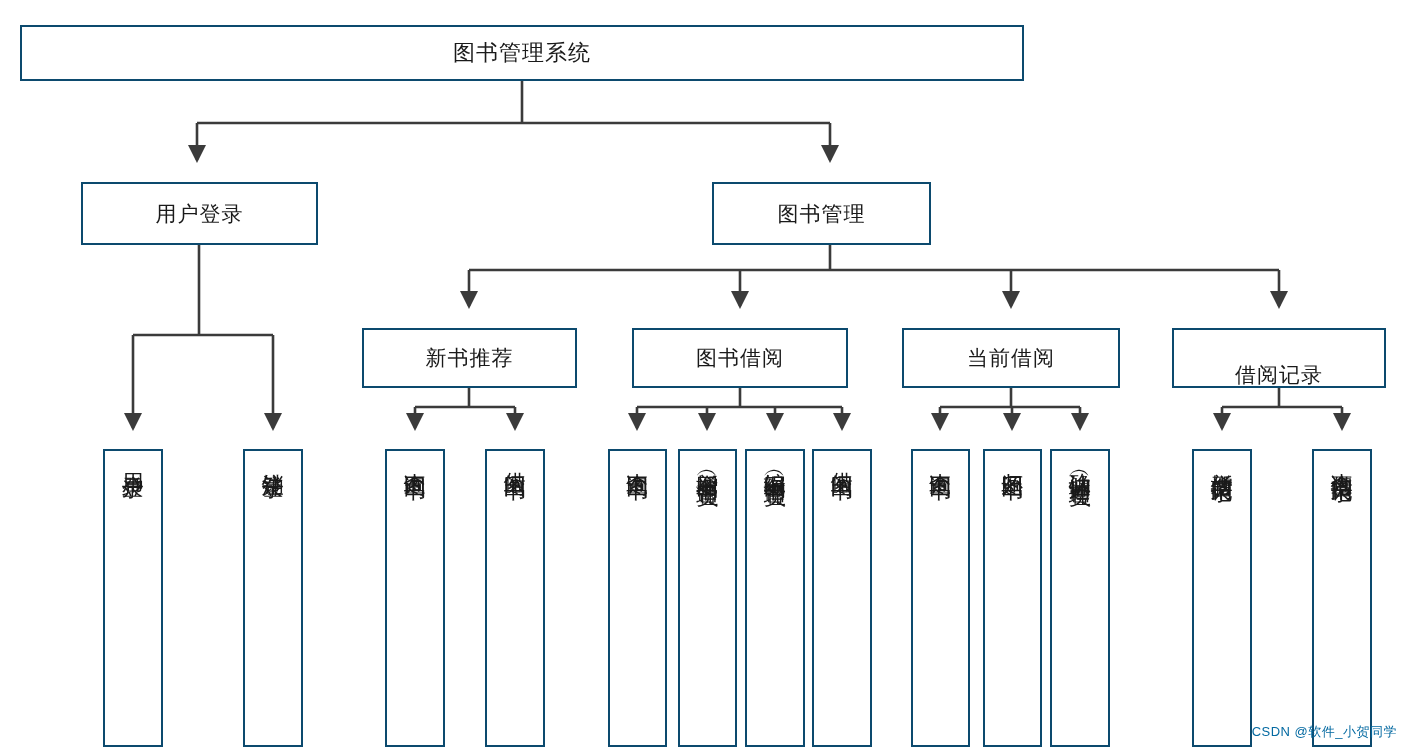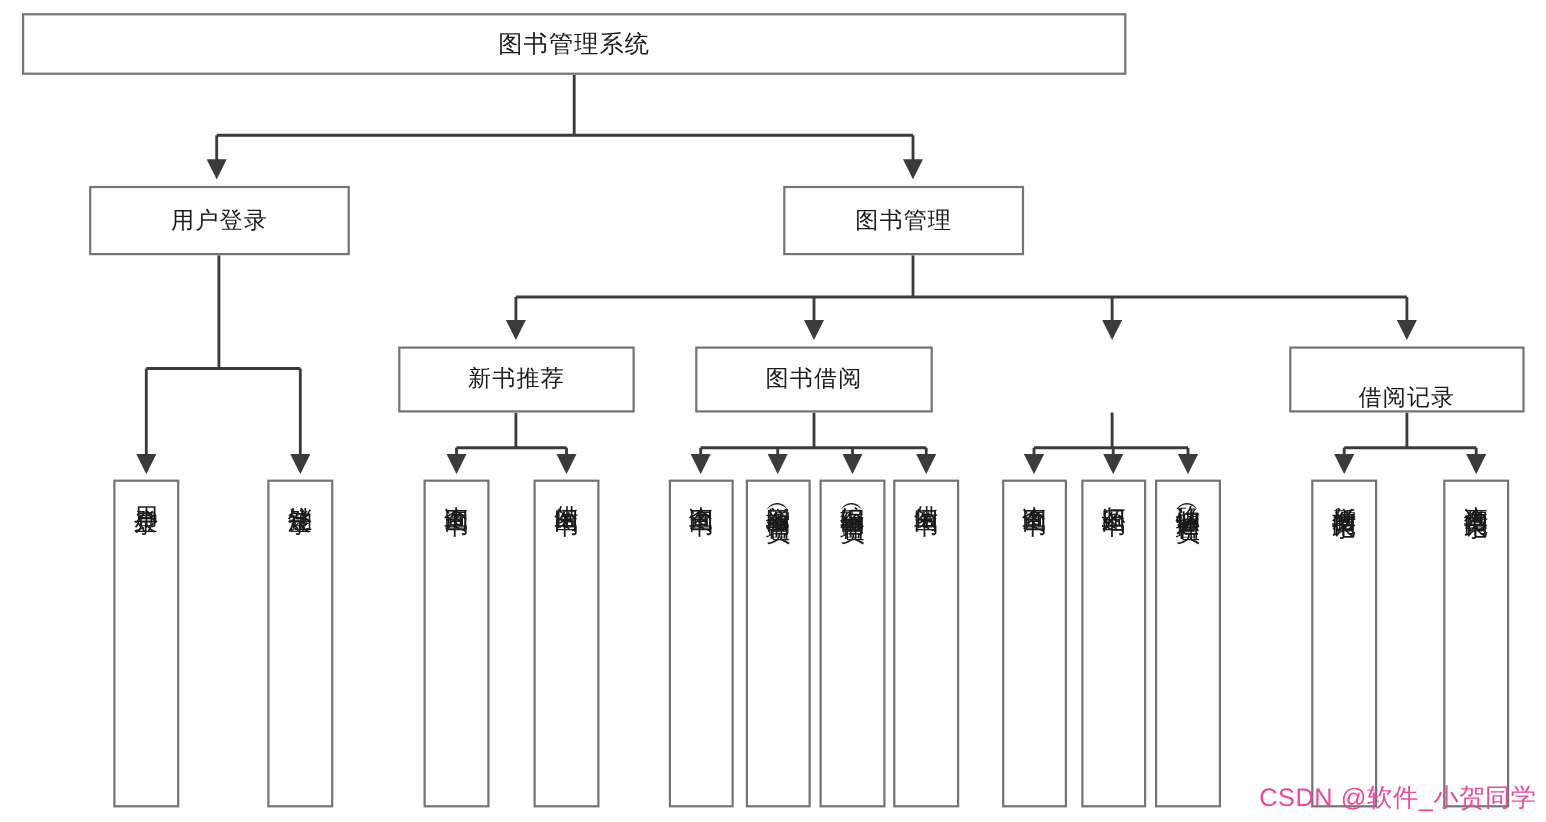--- a/index.html
+++ b/index.html
@@ -13,25 +13,26 @@
   #stage{position:relative;width:1405px;height:747px;}
 
   
   #wires{position:absolute;left:0;top:0;width:1405px;height:747px;}
 
   
   .node{
     position:absolute;
     box-sizing:border-box;
     background:#ffffff;
-    border:2px solid #737373;
+    border:2px solid #0c4a6e;
     display:flex;
     align-items:center;
     justify-content:center;
     color:#1a1a1a;
+    margin-top:13px;
   }
   .node .cap{
     font-size:21px;
     line-height:1.1;
     letter-spacing:1px;
     white-space:nowrap;
   }
 
   
   .node.root .cap{font-size:22px;}
@@ -51,22 +52,22 @@
     white-space:nowrap;
     height:auto;
     max-height:286px;
   }
 
   
   #watermark{
     position:absolute;
     right:8px;
     bottom:6px;
-    font-size:23px;
-    color:#ec4899;
+    font-size:13px;
+    color:#0369a1;
     letter-spacing:0.5px;
     white-space:nowrap;
     pointer-events:none;
   }
 </style>
 </head>
 <body>
 
 <div id="stage">
 
@@ -130,20 +131,23 @@
   <div class="node" style="left: 712px; top: 169px; width: 219px; height: 63px;">
     <span class="cap">图书管理</span>
   </div>
 
   <div class="node" style="left: 632px; top: 315px; width: 216px; height: 60px;">
     <span class="cap">图书借阅</span>
   </div>
   <div class="node" style="left: 362px; top: 315px; width: 215px; height: 60px;">
     <span class="cap">新书推荐</span>
   </div>
+  <div class="node" style="left: 902px; top: 315px; width: 218px; height: 60px;">
+    <span class="cap">当前借阅</span>
+  </div>
   <div class="node" style="left: 1172px; top: 315px; width: 214px; height: 60px; align-items: flex-end;">
     <span class="cap">借阅记录</span>
   </div>
 
   <div class="node leaf" style="left: 103px; top: 436px; width: 60px; height: 298px;">
     <span class="cap">用户登录</span>
   </div>
   <div class="node leaf" style="left: 243px; top: 436px; width: 60px; height: 298px;">
     <span class="cap">注销登录</span>
   </div>

